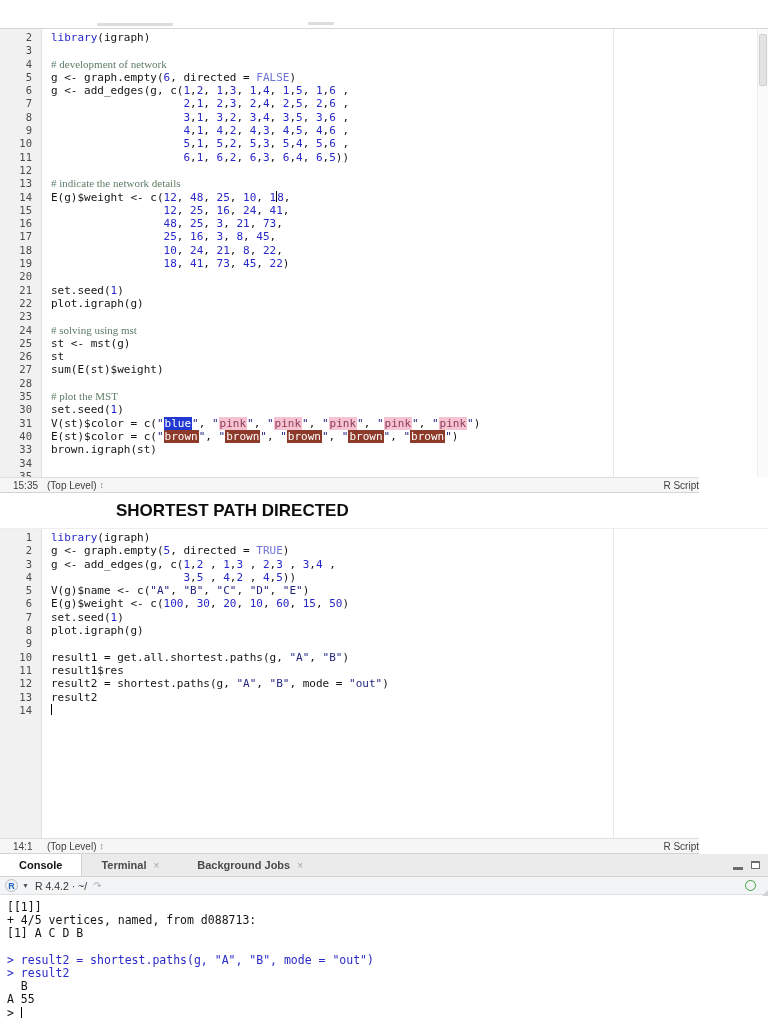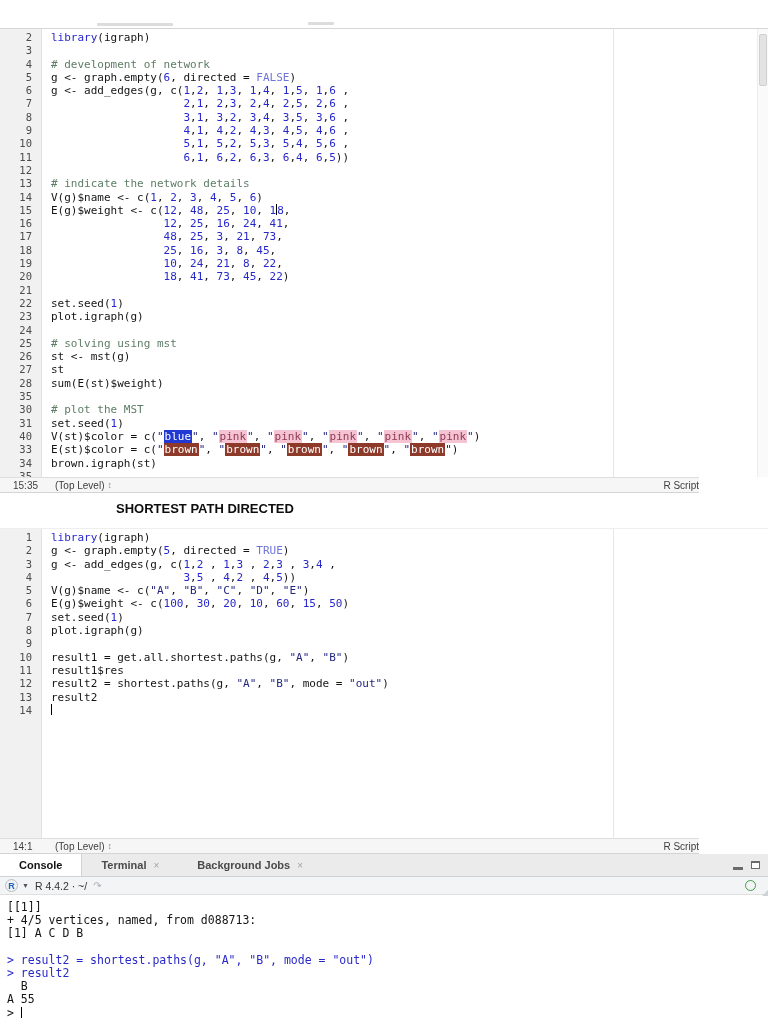--- a/index.html
+++ b/index.html
@@ -19,40 +19,40 @@
   .cl {
     height:13.3px; line-height:13.3px; white-space:pre;
     font-family:"DejaVu Sans Mono", monospace; font-size:11px; color:#141414;
   }
   .margin-line { position:absolute; left:613px; top:0; bottom:0; width:1px; background:#e7e7e7; }
   
   .n { color:#2727cc; }      
   .b { color:#2727cc; }      
   .k { color:#6f74d6; }      
   .s { color:#23267f; }      
-  .c { color:#5e7d66; }      
+  .c { color:#5e7d66;font-family:Liberation Serif, serif; }      
   .hl { padding:0 1px; }
   .cursor { display:inline-block; width:1px; height:11px; background:#000; vertical-align:-1px; }
   
   .vscroll { position:absolute; right:0; top:0; bottom:0; width:11px; background:#fafafa; border-left:1px solid #ececec; }
   .vscroll .thumb { position:absolute; left:1px; right:1px; top:5px; height:52px; background:#e3e3e3; border:1px solid #d0d0d0; border-radius:2px; }
   
   .status-bar {
     position:absolute; left:0; width:699px; height:16px; background:#f6f6f6;
     border-top:1px solid #dedede; border-bottom:1px solid #d4d4d4;
     display:flex; align-items:center; font-size:10px; color:#3e3e3e;
   }
   .status-bar .pos { margin-left:13px; width:34px; }
-  .status-bar .scope { margin-left:8px; display:flex; align-items:center; gap:3px; }
+  .status-bar .scope { display:flex; align-items:center; gap:3px; }
   .status-bar .updown { color:#888; font-size:9px; }
   .status-bar .ftype { margin-left:auto; margin-right:0; color:#3e3e3e; }
   
   #gap { position:absolute; left:0; top:493px; width:768px; height:35px; background:#ffffff; }
   #gap .heading {
-    position:absolute; left:116px; top:8px; font-size:13px; font-weight:bold;
+    position:absolute; left:116px; top:8px; font-size:17px; font-weight:bold;
     color:#0d0d0d; letter-spacing:0px; font-family:"Liberation Sans", sans-serif;
   }
   
   .remnant { position:absolute; background:#dcdcdc; height:3px; border-radius:1px; }
   
   #console-tabbar {
     position:absolute; left:0; top:854px; width:768px; height:23px; background:#ebebeb;
     border-bottom:1px solid #d2d2d2; display:flex; align-items:stretch;
   }
   .ctab { display:flex; align-items:center; padding:0 19px; font-size:11px; font-weight:bold; color:#4a4a4a; }
@@ -137,21 +137,20 @@
         <div class="cl"><span class="c"># development of network</span></div>
         <div class="cl">g &lt;- graph.empty(<span class="n">6</span>, directed = <span class="k">FALSE</span>)</div>
         <div class="cl">g &lt;- add_edges(g, c(<span class="n">1</span>,<span class="n">2</span>, <span class="n">1</span>,<span class="n">3</span>, <span class="n">1</span>,<span class="n">4</span>, <span class="n">1</span>,<span class="n">5</span>, <span class="n">1</span>,<span class="n">6</span> ,</div>
         <div class="cl">                    <span class="n">2</span>,<span class="n">1</span>, <span class="n">2</span>,<span class="n">3</span>, <span class="n">2</span>,<span class="n">4</span>, <span class="n">2</span>,<span class="n">5</span>, <span class="n">2</span>,<span class="n">6</span> ,</div>
         <div class="cl">                    <span class="n">3</span>,<span class="n">1</span>, <span class="n">3</span>,<span class="n">2</span>, <span class="n">3</span>,<span class="n">4</span>, <span class="n">3</span>,<span class="n">5</span>, <span class="n">3</span>,<span class="n">6</span> ,</div>
         <div class="cl">                    <span class="n">4</span>,<span class="n">1</span>, <span class="n">4</span>,<span class="n">2</span>, <span class="n">4</span>,<span class="n">3</span>, <span class="n">4</span>,<span class="n">5</span>, <span class="n">4</span>,<span class="n">6</span> ,</div>
         <div class="cl">                    <span class="n">5</span>,<span class="n">1</span>, <span class="n">5</span>,<span class="n">2</span>, <span class="n">5</span>,<span class="n">3</span>, <span class="n">5</span>,<span class="n">4</span>, <span class="n">5</span>,<span class="n">6</span> ,</div>
         <div class="cl">                    <span class="n">6</span>,<span class="n">1</span>, <span class="n">6</span>,<span class="n">2</span>, <span class="n">6</span>,<span class="n">3</span>, <span class="n">6</span>,<span class="n">4</span>, <span class="n">6</span>,<span class="n">5</span>))</div>
         <div class="cl"></div>
         <div class="cl"><span class="c"># indicate the network details</span></div>
-        <div class="cl">V(g)$name &lt;- c(<span class="n">1</span>, <span class="n">2</span>, <span class="n">3</span>, <span class="n">4</span>, <span class="n">5</span>, <span class="n">6</span>)</div>
         <div class="cl">E(g)$weight &lt;- c(<span class="n">12</span>, <span class="n">48</span>, <span class="n">25</span>, <span class="n">10</span>, <span class="n">1</span><span class="cursor"></span><span class="n">8</span>,</div>
         <div class="cl">                 <span class="n">12</span>, <span class="n">25</span>, <span class="n">16</span>, <span class="n">24</span>, <span class="n">41</span>,</div>
         <div class="cl">                 <span class="n">48</span>, <span class="n">25</span>, <span class="n">3</span>, <span class="n">21</span>, <span class="n">73</span>,</div>
         <div class="cl">                 <span class="n">25</span>, <span class="n">16</span>, <span class="n">3</span>, <span class="n">8</span>, <span class="n">45</span>,</div>
         <div class="cl">                 <span class="n">10</span>, <span class="n">24</span>, <span class="n">21</span>, <span class="n">8</span>, <span class="n">22</span>,</div>
         <div class="cl">                 <span class="n">18</span>, <span class="n">41</span>, <span class="n">73</span>, <span class="n">45</span>, <span class="n">22</span>)</div>
         <div class="cl"></div>
         <div class="cl">set.seed(<span class="n">1</span>)</div>
         <div class="cl">plot.igraph(g)</div>
         <div class="cl"></div>

